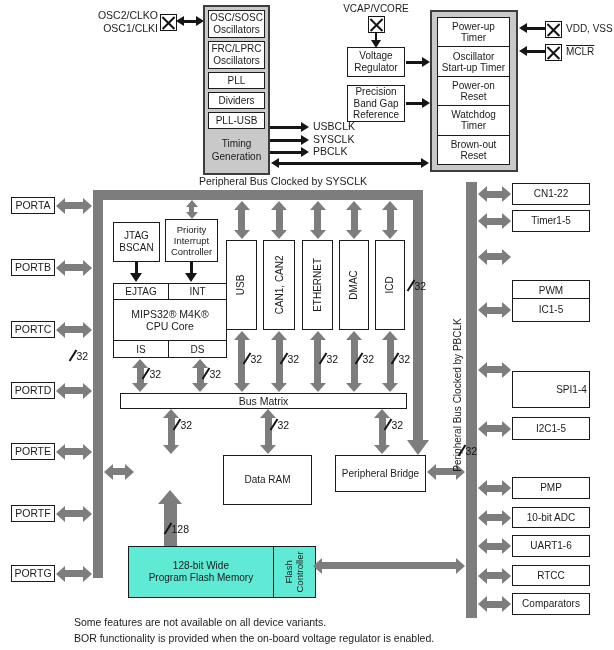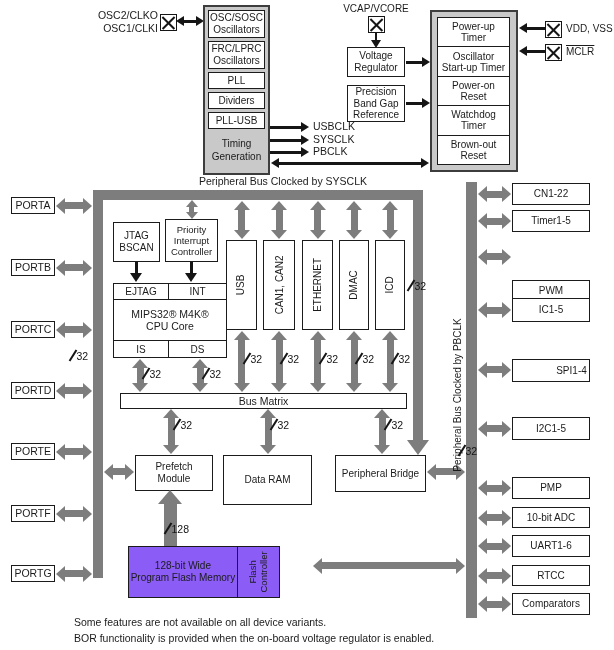--- a/index.html
+++ b/index.html
@@ -233,35 +233,33 @@
   <div class="bw" style="left:273px;top:418px;">
       <i></i>
       <b>32</b>
     </div>
   <div class="dv" style="left:378.5px;top:418px;height:27px;"></div>
   <div class="bw" style="left:387px;top:418px;">
       <i></i>
       <b>32</b>
     </div>
 
-  <div class="box" style="left:135px;top:455px;width:78px;height:36px;">Prefetch
-Module</div>
   <div class="dh" style="left:113px;top:468px;width:12px;"></div>
   <div class="box" style="left:223px;top:455px;width:89px;height:50px;">Data RAM</div>
   <div class="box" style="left:335px;top:455px;width:91px;height:37px;">Peripheral Bridge</div>
   <div class="dh" style="left:436px;top:468px;width:20px;"></div>
 
   <div class="bus" style="left:164px;top:503px;width:13px;height:43px;"></div>
   <div class="head-up-big" style="left:158px;top:490px;"></div>
   <div class="bw" style="left:167px;top:522px;">
       <i></i>
       <b>128</b>
     </div>
 
-  <div style="position:absolute;left:128px;top:546px;width:152px;height:52px;border:1.5px solid #1b1b1b;background:#8b5cf6;box-sizing:border-box;display:flex;">
+  <div style="position:absolute;left:128px;top:546px;width:188px;height:52px;border:1.5px solid #1b1b1b;background:#5eead4;box-sizing:border-box;display:flex;">
     <div class="cpucell" style="flex:1;white-space:pre-line;text-align:center;font-size:10px;line-height:1.2;">128-bit Wide
 Program Flash Memory</div>
     <div class="vtext" style="flex:0 0 32px;border-left:1.5px solid #1b1b1b;">
         <span class="vt2" style="font-size:9.5px;">Flash
 Controller</span>
       </div>
   </div>
   <div class="dh" style="left:322px;top:562px;width:134px;"></div>
 
   <div class="bus" style="left:466px;top:182px;width:11px;height:436px;"></div>
@@ -273,21 +271,21 @@
 
   <div class="box" style="left:512px;top:183px;width:78px;height:22px;">CN1-22</div>
   <div class="dh" style="left:487px;top:190.5px;width:15px;"></div>
   <div class="box" style="left:512px;top:210px;width:78px;height:22px;">Timer1-5</div>
   <div class="dh" style="left:487px;top:217.5px;width:15px;"></div>
   <div class="box" style="left:512px;top:240px;width:78px;height:33px;margin-top:40px;">PWM
 OC1-5</div>
   <div class="dh" style="left:487px;top:253px;width:15px;"></div>
   <div class="box" style="left:512px;top:298px;width:78px;height:24px;">IC1-5</div>
   <div class="dh" style="left:487px;top:306.5px;width:15px;"></div>
-  <div class="box" style="left:512px;top:359px;width:78px;height:23px;padding-left:41px;">SPI1-4</div>
+  <div class="box" style="left:512px;top:371px;width:78px;height:37px;padding-left:41px;">SPI1-4</div>
   <div class="dh" style="left:487px;top:366px;width:15px;"></div>
   <div class="box" style="left:512px;top:417px;width:78px;height:23px;">I2C1-5</div>
   <div class="dh" style="left:487px;top:425px;width:15px;"></div>
   <div class="box" style="left:512px;top:477px;width:78px;height:22px;">PMP</div>
   <div class="dh" style="left:487px;top:484.5px;width:15px;"></div>
   <div class="box" style="left:512px;top:507px;width:78px;height:21px;">10-bit ADC</div>
   <div class="dh" style="left:487px;top:514px;width:15px;"></div>
   <div class="box" style="left:512px;top:535px;width:78px;height:22px;">UART1-6</div>
   <div class="dh" style="left:487px;top:542.5px;width:15px;"></div>
   <div class="box" style="left:512px;top:565px;width:78px;height:21px;">RTCC</div>

